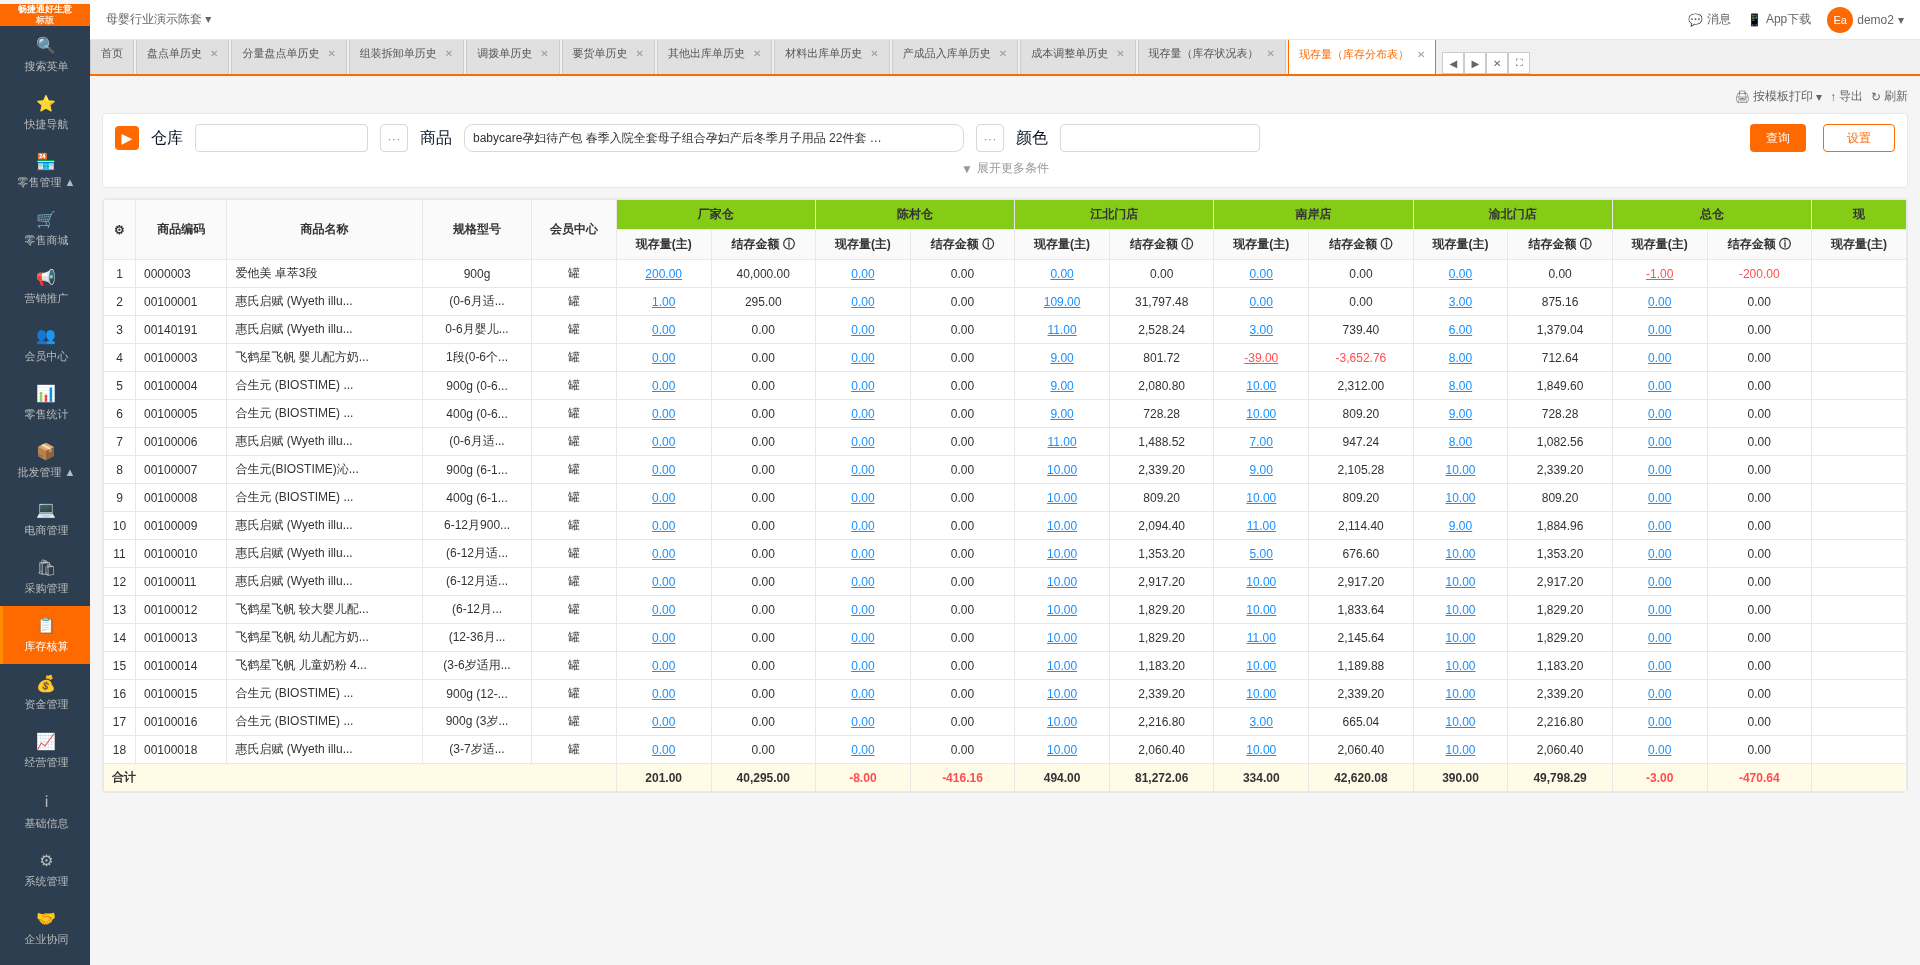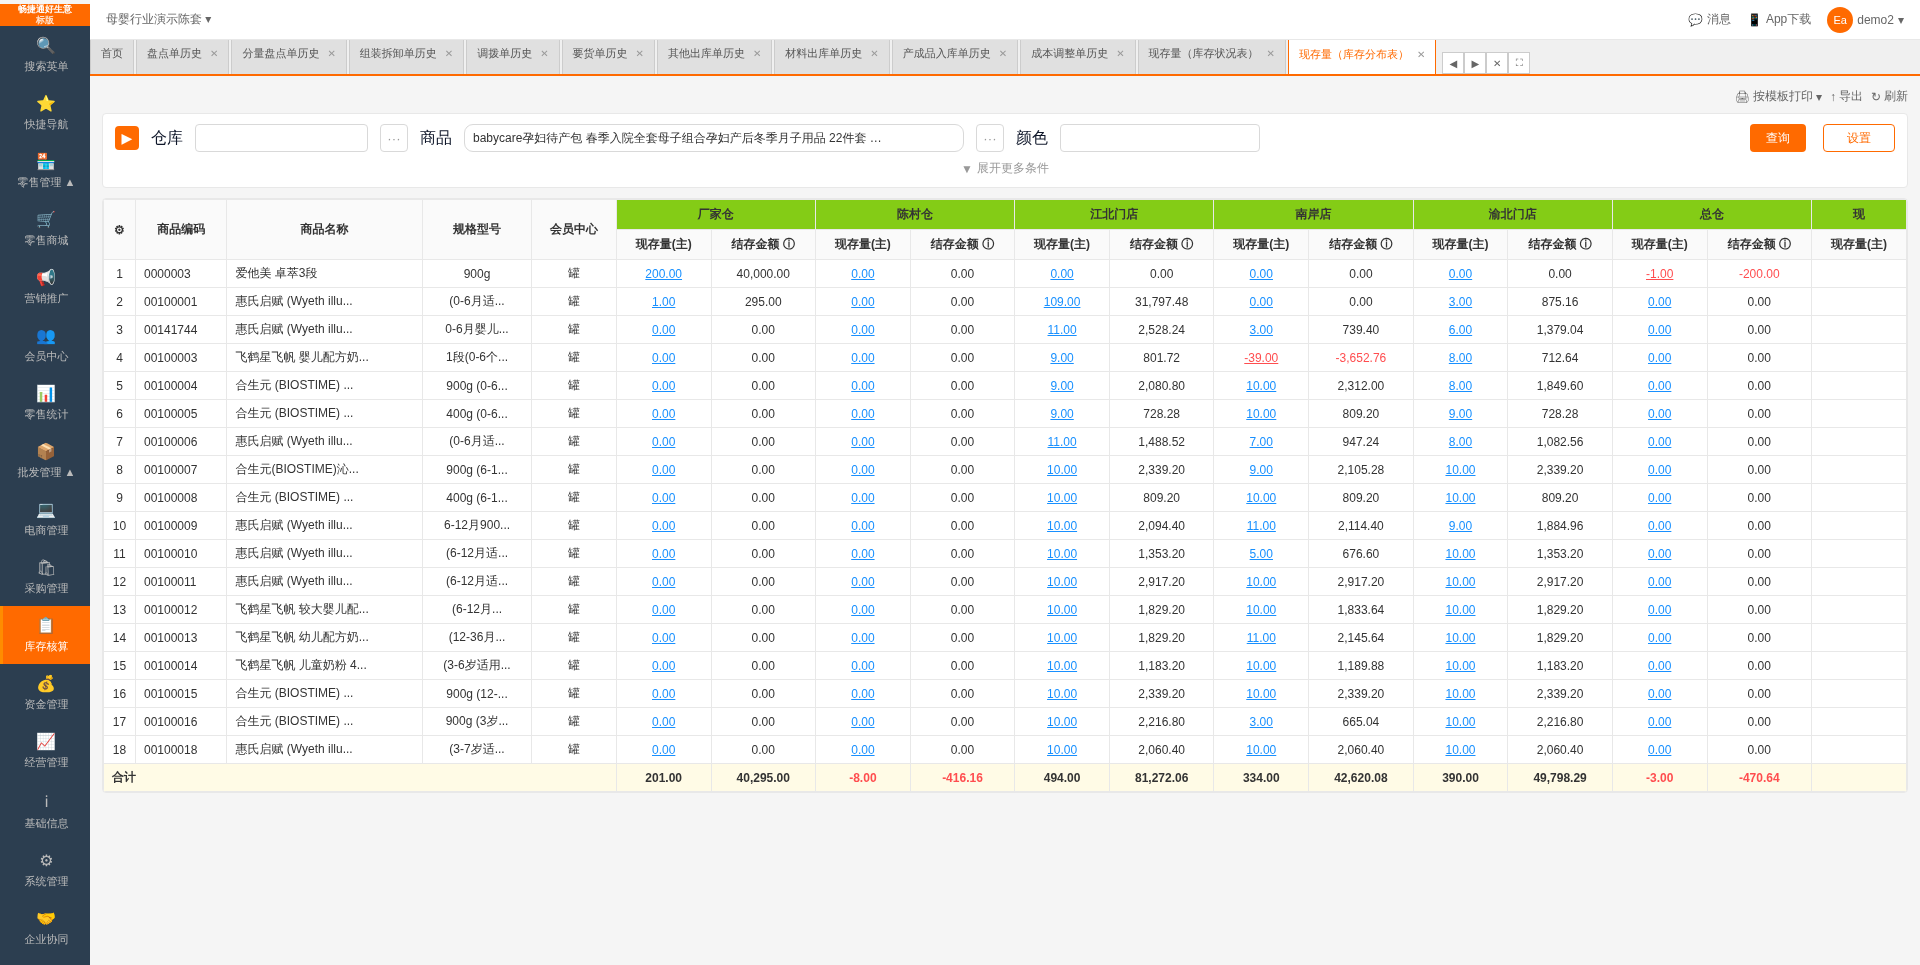--- a/index.html
+++ b/index.html
@@ -531,21 +531,21 @@
     <td><span class="num-link ">0.00</span></td>
     <td class="">0.00</td>
     <td><span class="num-link">3.00</span></td>
     <td>875.16</td>
     <td class=""><span class="num-link ">0.00</span></td>
     <td class="">0.00</td>
     <td></td>
   </tr>
           <tr>
     <td>3</td>
-    <td class="text-left">00141744</td>
+    <td class="text-left">00140191</td>
     <td class="text-left">惠氏启赋 (Wyeth illu...</td>
     <td>0-6月婴儿...</td>
     <td>罐</td>
     <td><span class="num-link">0.00</span></td>
     <td>0.00</td>
     <td><span class="num-link">0.00</span></td>
     <td>0.00</td>
     <td><span class="num-link">11.00</span></td>
     <td>2,528.24</td>
     <td><span class="num-link ">3.00</span></td>

